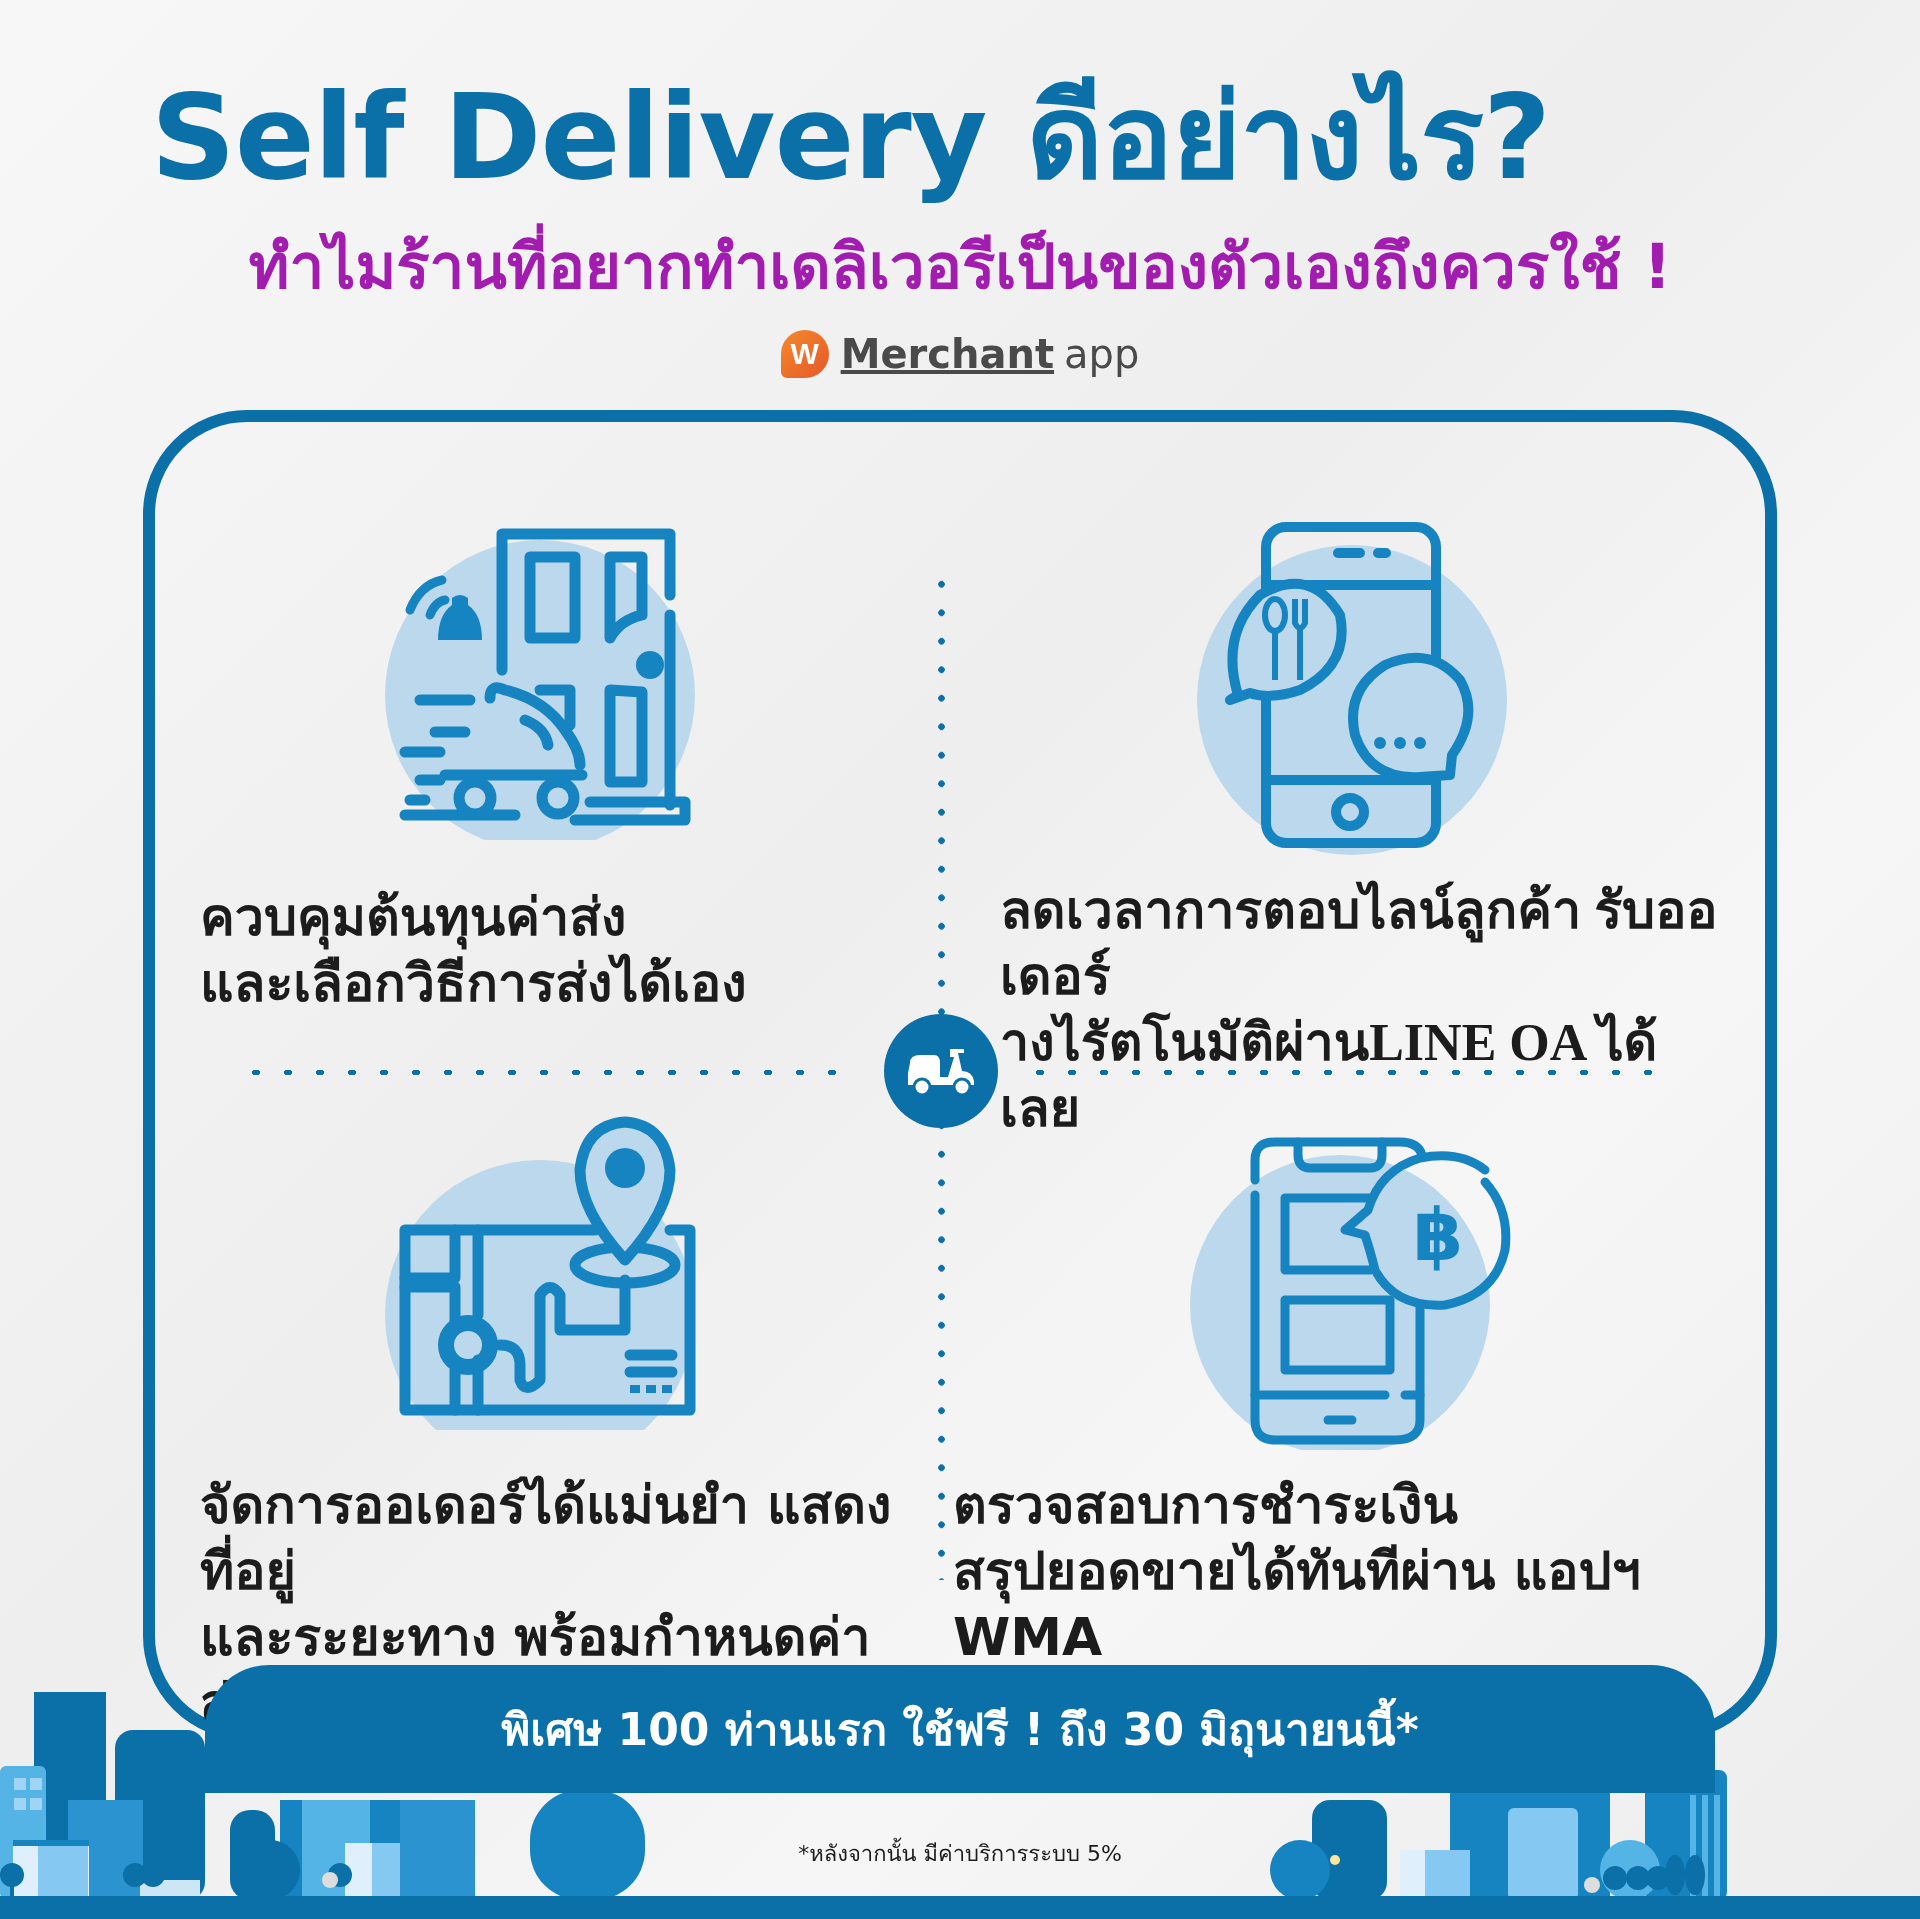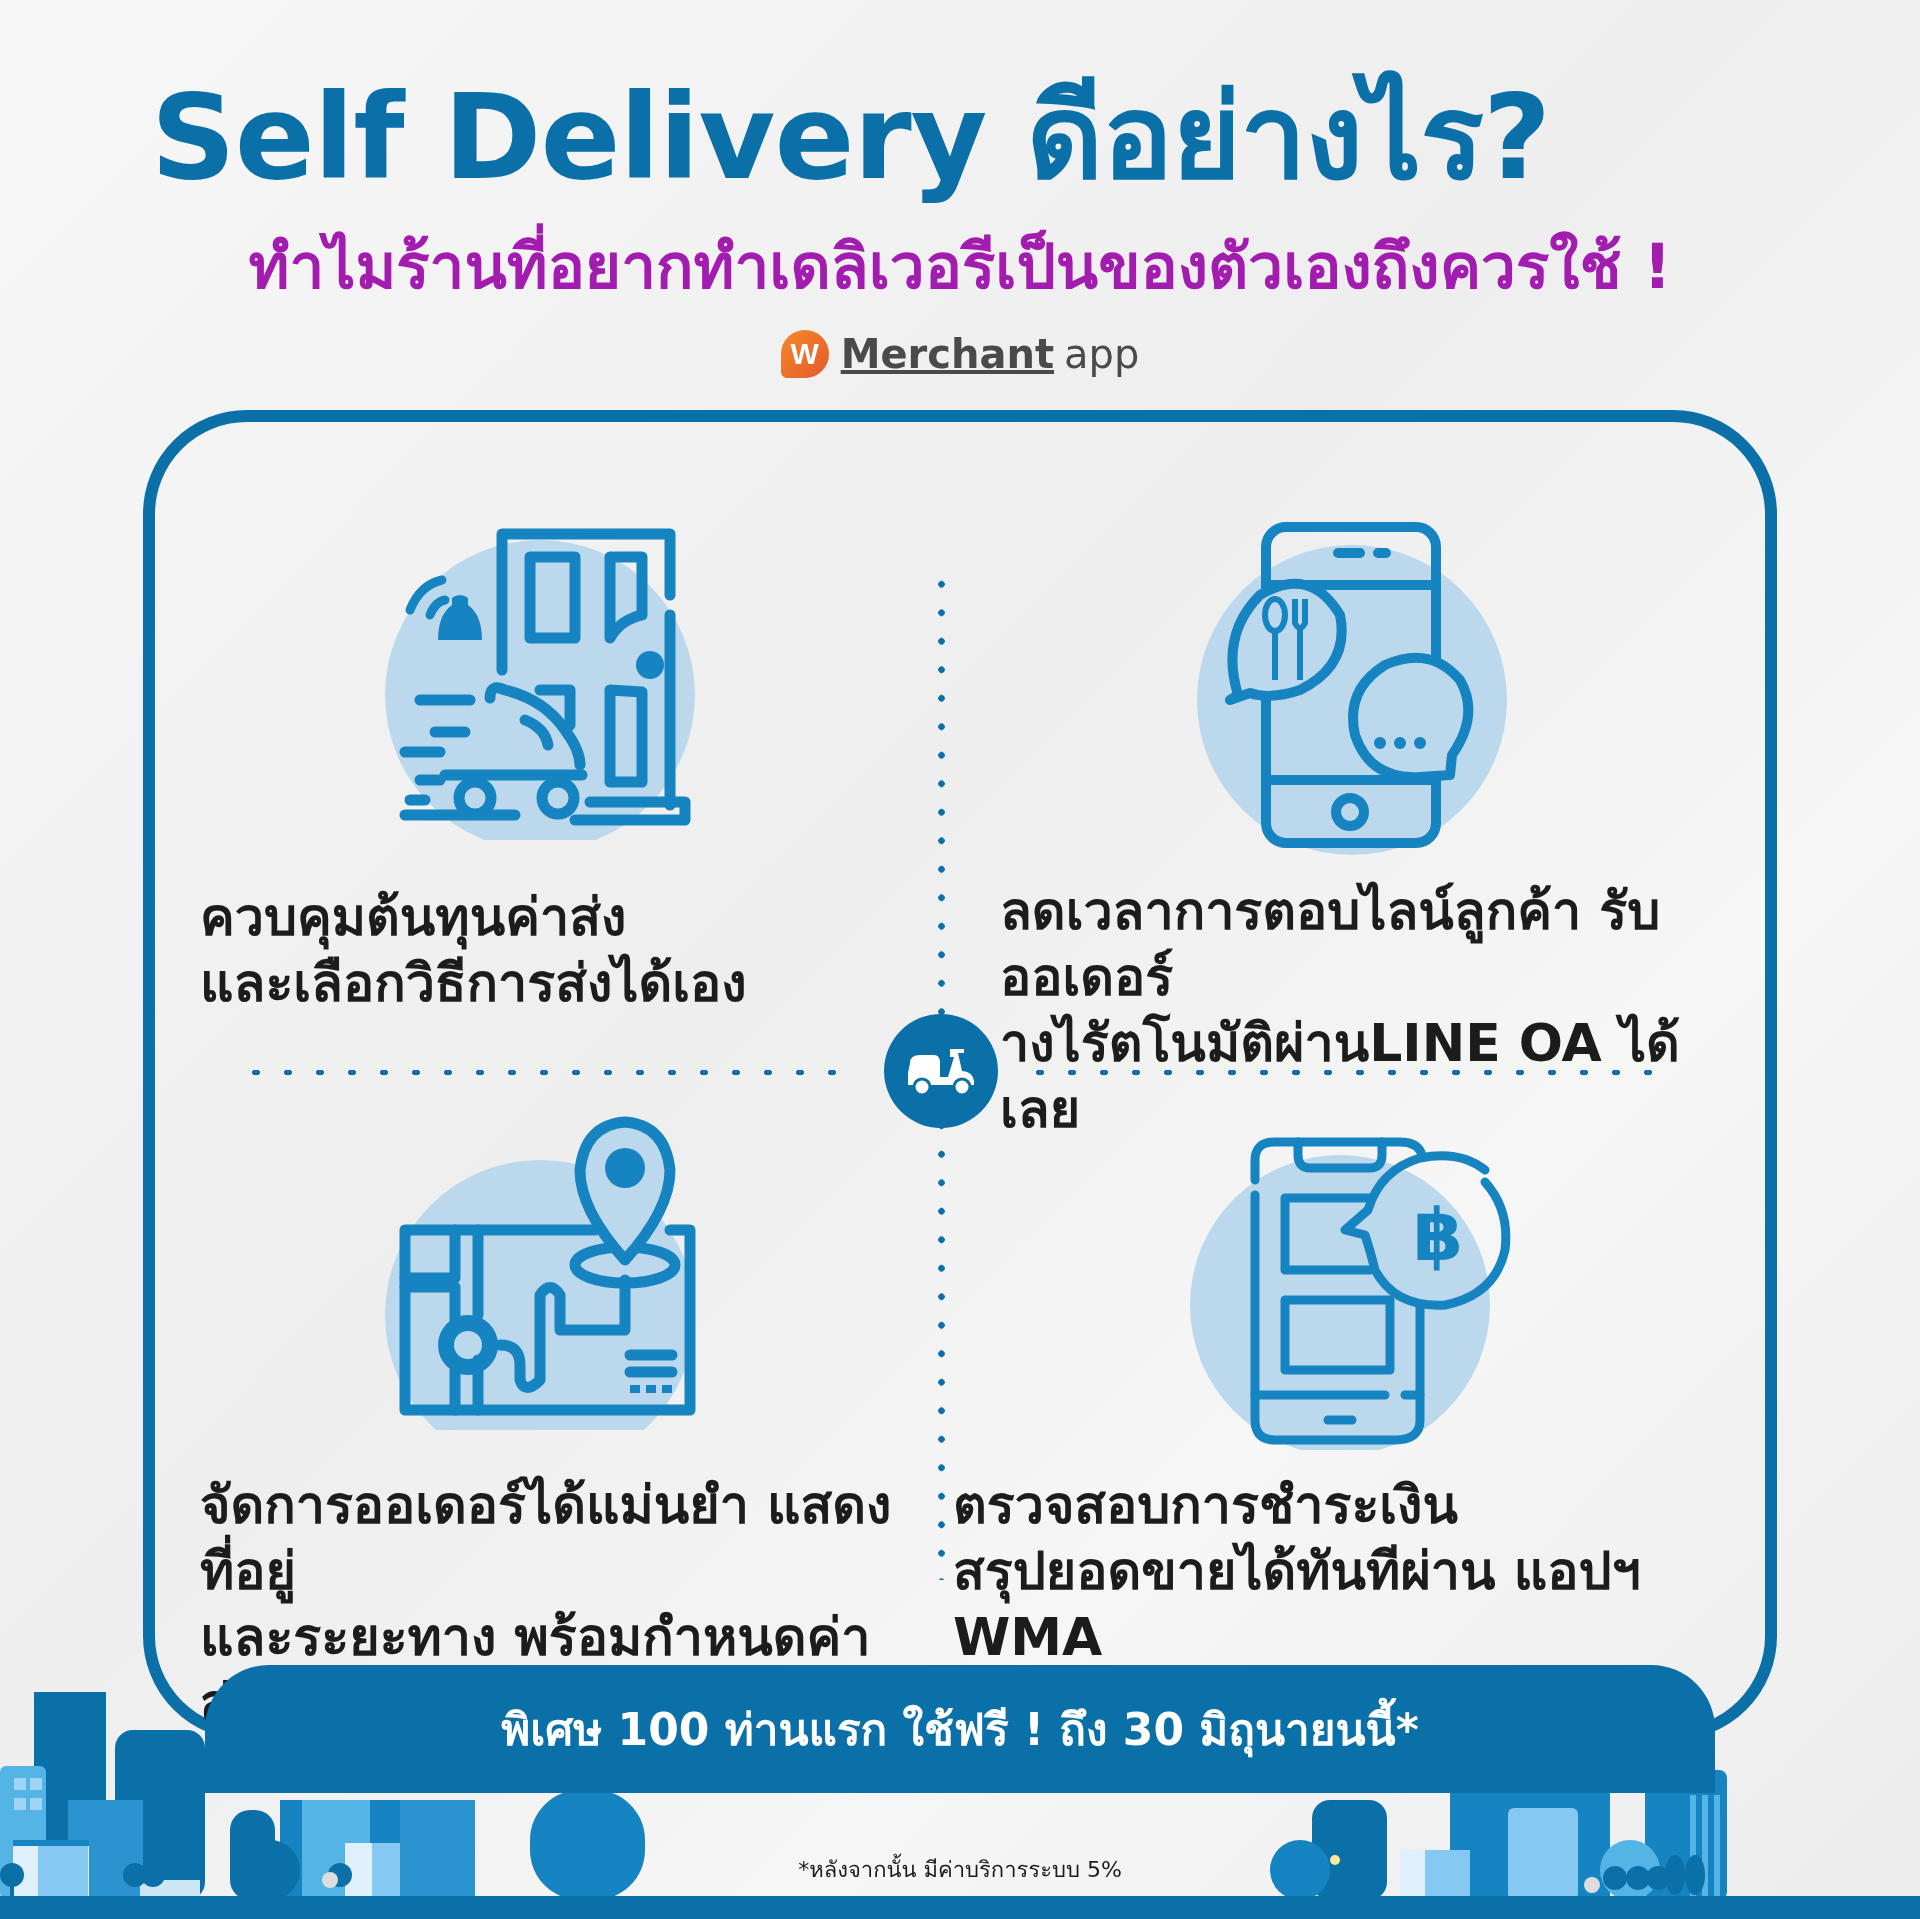--- a/index.html
+++ b/index.html
@@ -57,21 +57,20 @@
   .banner {
     left: 205px; top: 1665px; width: 1510px; height: 128px; background: #0b6fa8;
     border-radius: 64px 64px 0 0; display: flex; align-items: center; justify-content: center;
   }
   .banner-text {
     color: #fff; font-size: 44px; font-weight: bold; font-family: "DejaVu Sans", sans-serif;
   }
   .note {
     left: 0; width: 1920px; top: 1836px; text-align: center; font-size: 22px; color: #1c1c1c;
     font-family: "DejaVu Sans", sans-serif;
-    margin-top: 16px;
   }
   .city { left: 0; top: 1680px; width: 1920px; height: 239px; }
 </style>
 </head>
 <body>
 
 <div class="abs title">Self Delivery ดีอย่างไร?</div>
 <div class="abs subtitle">ทำไมร้านที่อยากทำเดลิเวอรีเป็นของตัวเองถึงควรใช้ !</div>
 <div class="abs brand">
   <div class="brand-logo">W</div>
@@ -135,21 +134,21 @@
       <ellipse cx="95" cy="100" rx="10" ry="16"></ellipse>
       <path d="M95 116 L95 165"></path>
       <path d="M115 84 L115 108 Q120 118 125 108 L125 84 M120 115 L120 165"></path>
     </g>
     <circle cx="200" cy="228" r="6" fill="#1784c2"></circle>
     <circle cx="220" cy="228" r="6" fill="#1784c2"></circle>
     <circle cx="240" cy="228" r="6" fill="#1784c2"></circle>
     <circle cx="170" cy="297" r="14" fill="none" stroke="#1784c2" stroke-width="10"></circle>
   </svg>
 </div>
-<div class="abs feature-text" style="left:1000px;width:720px;top:878px;">
+<div class="abs feature-text" style="left:1000px;width:720px;top:878px;font-family:Liberation Serif, serif;">
   <div>ลดเวลาการตอบไลน์ลูกค้า รับออเดอร์</div>
   <div>างไรัตโนมัติผ่านLINE OA ได้เลย</div>
 </div>
 
 <div class="abs feature-icon" style="left:380px;top:1110px;">
   <svg width="340" height="320" viewBox="0 0 340 320">
     <circle cx="160" cy="205" r="155" fill="#bcd8ec"></circle>
     <g fill="none" stroke="#1784c2" stroke-width="11" stroke-linecap="round" stroke-linejoin="round">
       <path d="M215 120 L25 120 L25 300 L310 300 L310 120 L290 120"></path>
       <path d="M25 168 L75 168 L75 120 M25 177 L75 177 L75 215 M98 120 L98 205 M75 260 L75 300 M98 250 L98 300"></path>

